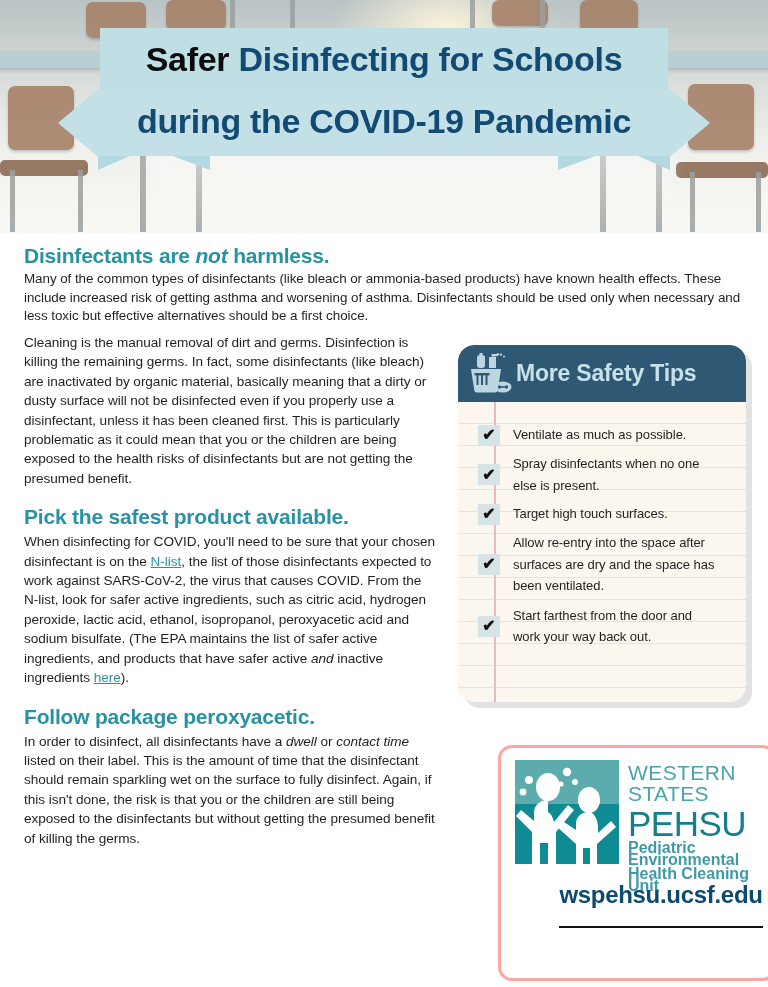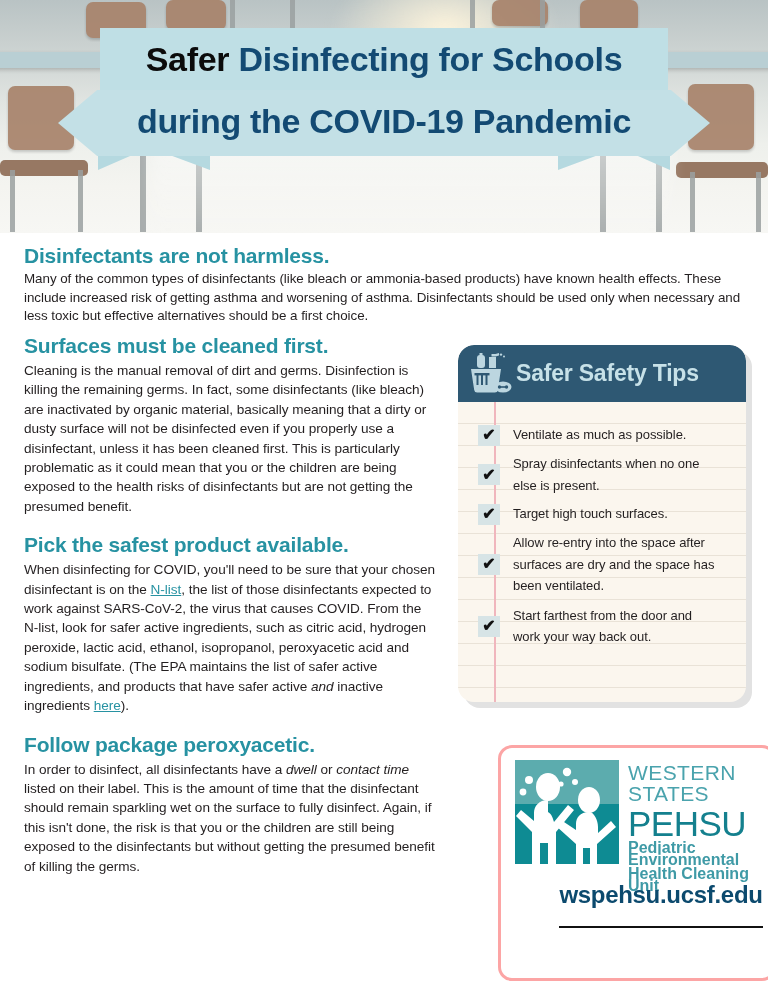--- a/index.html
+++ b/index.html
@@ -67,21 +67,21 @@
   .tBlack{color:#0b0b0b;}
   .tBlue{color:#134a73;}
 
   
   .content{position:absolute;left:0;top:233px;width:768px;height:754px;background:#fff;}
 
   .intro{position:absolute;left:24px;top:10px;width:720px;}
   h2.sec{
     margin:0 0 2px 0;color:#2792a2;font-size:21px;font-weight:bold;letter-spacing:-.2px;line-height:25px;
   }
-  h2.sec .it{}
+  h2.sec .it{font-style:italic;}
   p.body{
     margin:0;color:#231f20;font-size:13.4px;line-height:18.6px;letter-spacing:-.05px;
   }
   p.body .it{font-style:italic;}
   a.lnk{color:#2792a2;text-decoration:underline;}
 
   .leftcol{position:absolute;left:24px;top:100px;width:412px;}
   .block{margin-bottom:16px;}
   .block h2.sec{margin-bottom:3px;}
   .block p.body{font-size:13.6px;line-height:19.4px;}
@@ -196,21 +196,20 @@
   <div class="content">
 
     <div class="intro">
       <h2 class="sec"><span>Disinfectants are </span><span class="it">not</span><span> harmless.</span></h2>
       <p class="body">Many of the common types of disinfectants (like bleach or ammonia-based products) have known health effects. These include increased risk of getting asthma and worsening of asthma. Disinfectants should be used only when necessary and less toxic but effective alternatives should be a first choice.</p>
     </div>
 
     <div class="leftcol">
 
       <div class="block">
-        <h2 class="sec"><span>Surfaces </span><span class="it">must</span><span> be cleaned first.</span></h2>
         <p class="body">Cleaning is the manual removal of dirt and germs. Disinfection is killing the remaining germs. In fact, some disinfectants (like bleach) are inactivated by organic material, basically meaning that a dirty or dusty surface will not be disinfected even if you properly use a disinfectant, unless it has been cleaned first. This is particularly problematic as it could mean that you or the children are being exposed to the health risks of disinfectants but are not getting the presumed benefit.</p>
       </div>
 
       <div class="block">
         <h2 class="sec">Pick the safest product available.</h2>
         <p class="body"><span>When disinfecting for COVID, you'll need to be sure that your chosen disinfectant is on the </span><a class="lnk" href="#">N-list</a><span>, the list of those disinfectants expected to work against SARS-CoV-2, the virus that causes COVID. From the N-list, look for safer active ingredients, such as citric acid, hydrogen peroxide, lactic acid, ethanol, isopropanol, peroxyacetic acid and sodium bisulfate. (The EPA maintains the list of safer active ingredients, and products that have safer active </span><span class="it">and</span><span> inactive ingredients </span><a class="lnk" href="#">here</a><span>).</span></p>
       </div>
 
       <div class="block">
         <h2 class="sec">Follow package peroxyacetic.</h2>
@@ -242,21 +241,21 @@
           <g fill="#bcd6e0">
             <ellipse cx="35" cy="34" rx="8.5" ry="5.5"></ellipse>
           </g>
           <g fill="#2e5873">
             <circle cx="31.5" cy="34" r="1.7"></circle>
             <circle cx="38.5" cy="34" r="1.7"></circle>
             <rect x="32.5" y="33.2" width="5" height="1.6"></rect>
           </g>
         </svg>
       </div>
-      <div class="cardTitle">Safer Safety Tips</div>
+      <div class="cardTitle">More Safety Tips</div>
     </div>
     <div class="cardBody">
       <div class="rules"></div>
       <div class="margin"></div>
       <div class="tips">
         <div class="tip">
           <span class="chk">✔</span>
           <span class="tipText">Ventilate as much as possible.</span>
         </div>
         <div class="tip">

